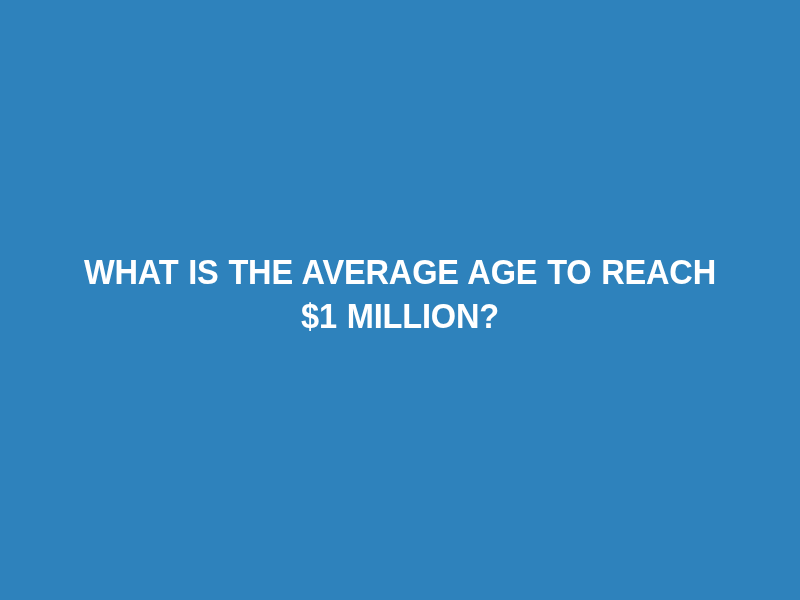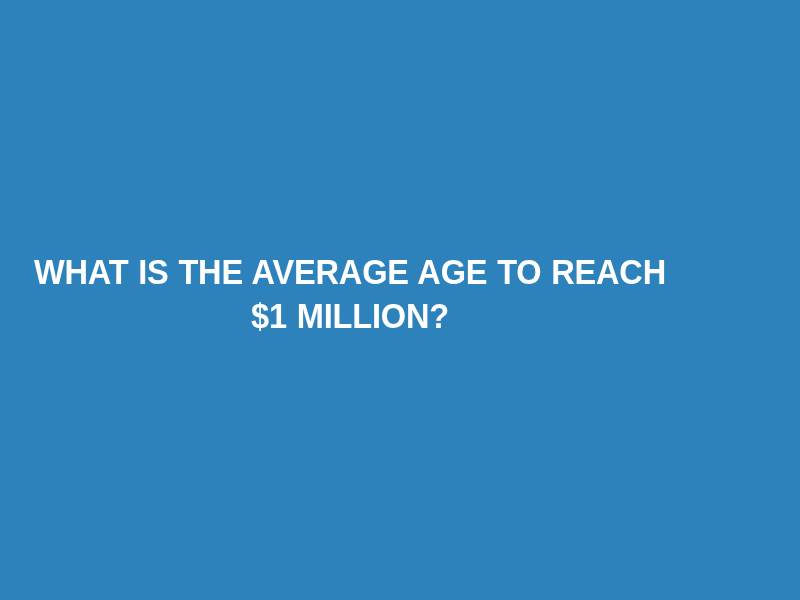--- a/index.html
+++ b/index.html
@@ -18,21 +18,21 @@
 
   
   #hero-banner {
     position: relative;
     box-sizing: border-box;
     width: 800px;
     height: 600px;
     background-color: #2e82bc;
     display: flex;
     align-items: center;
-    justify-content: flex-start;
+    justify-content: center;
   }
 
   
   #headline-block {
     width: 700px;
     margin-top: -12px;
     padding: 0 8px;
     box-sizing: border-box;
     text-align: center;
   }

